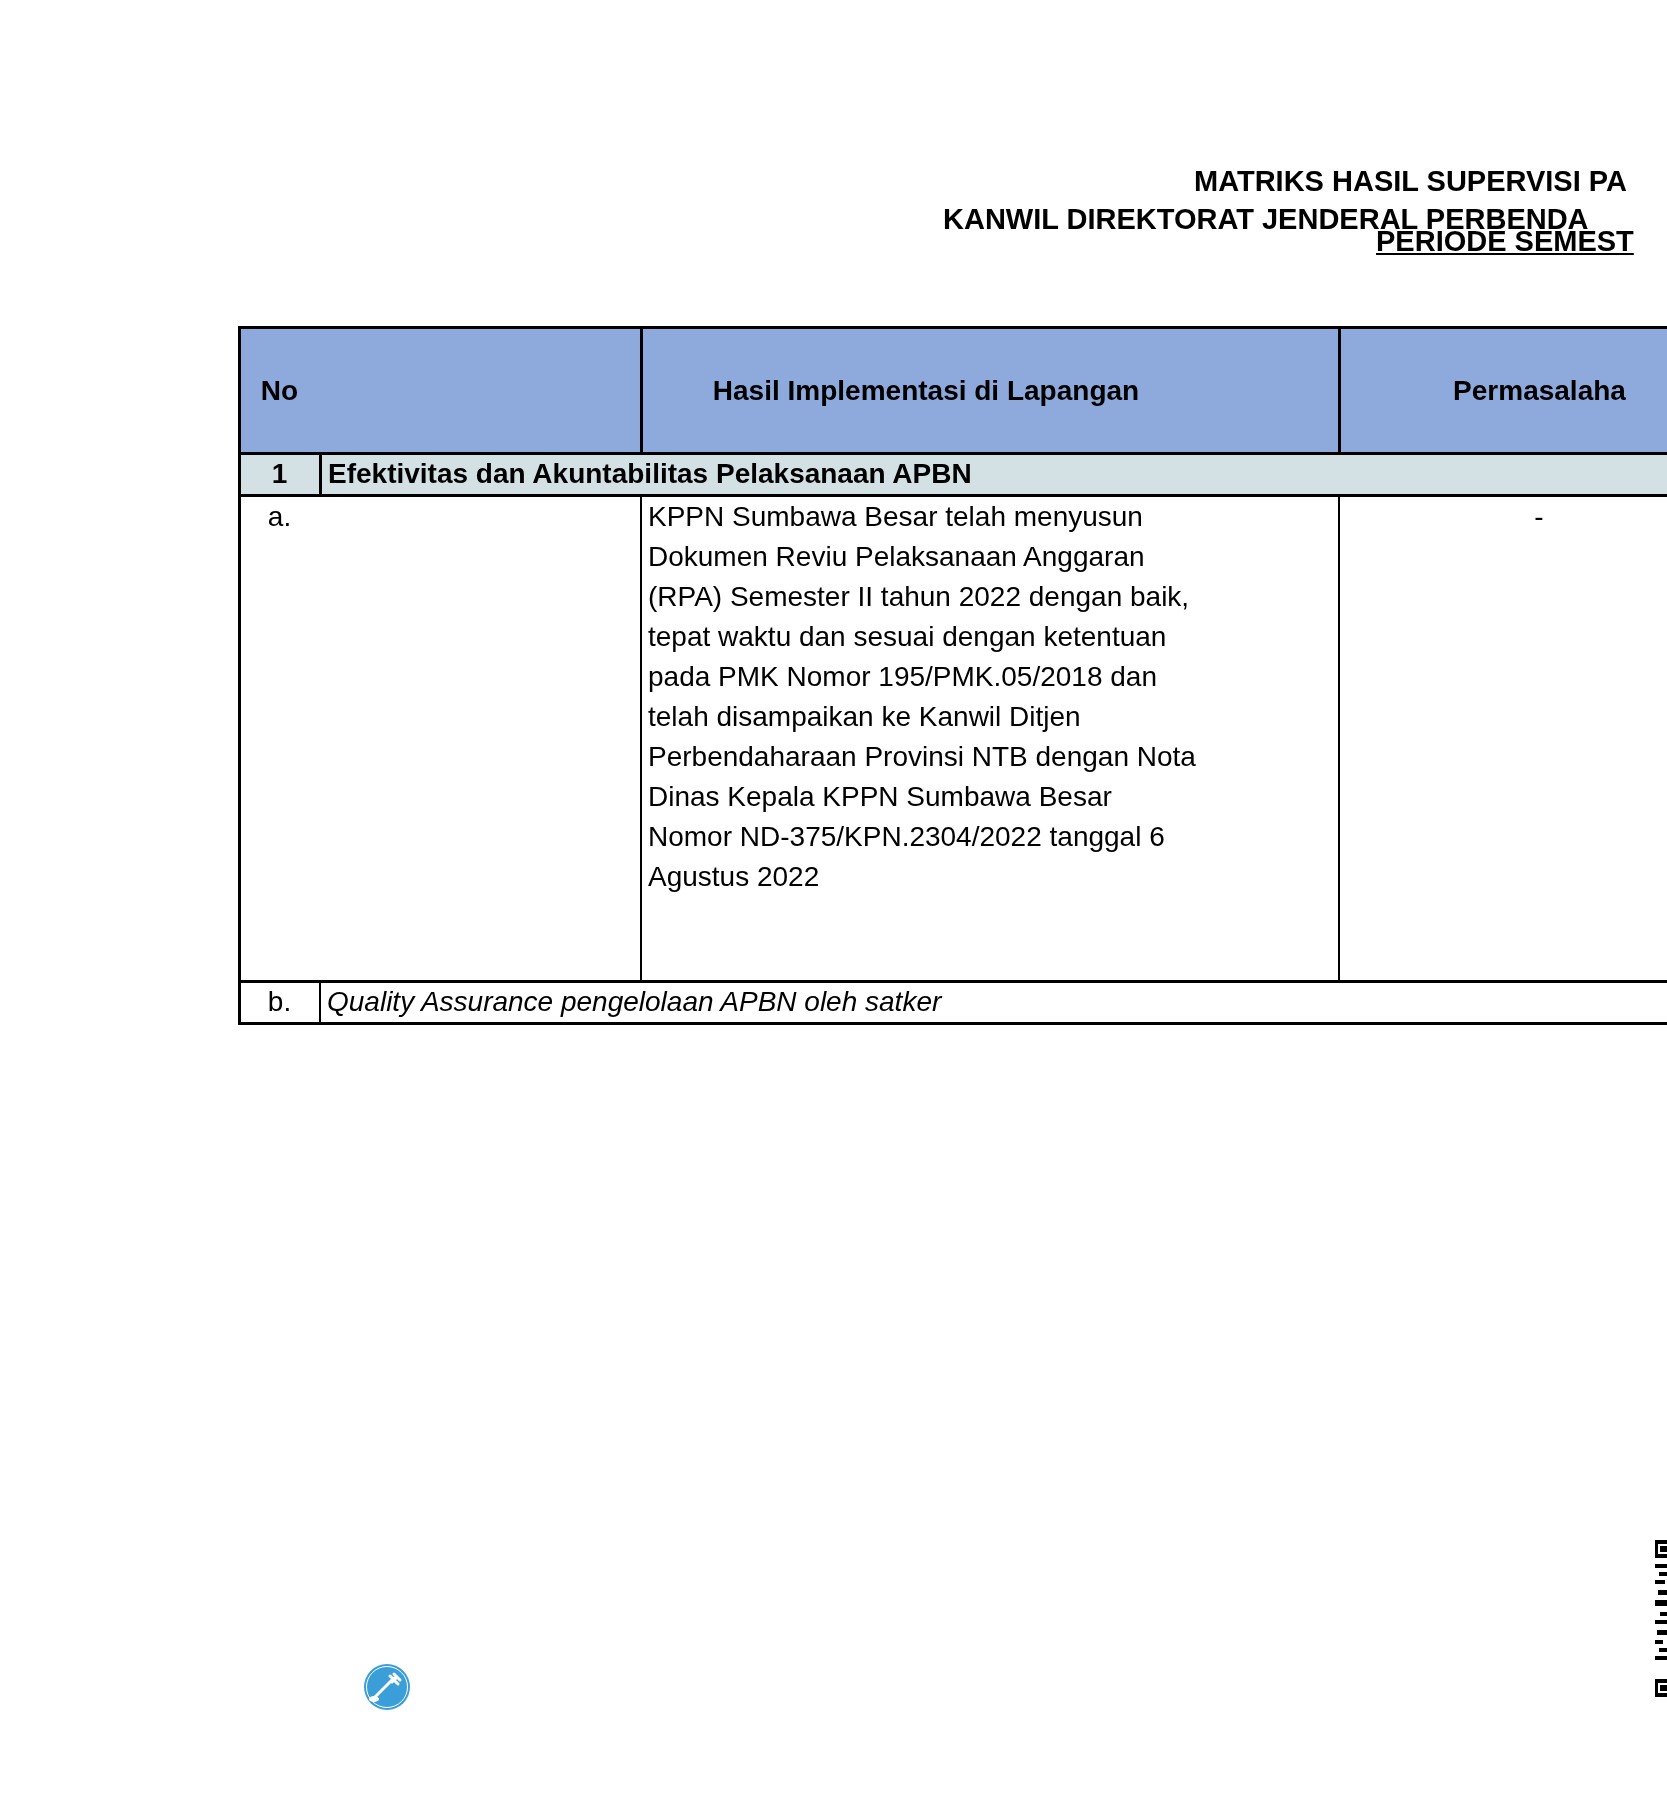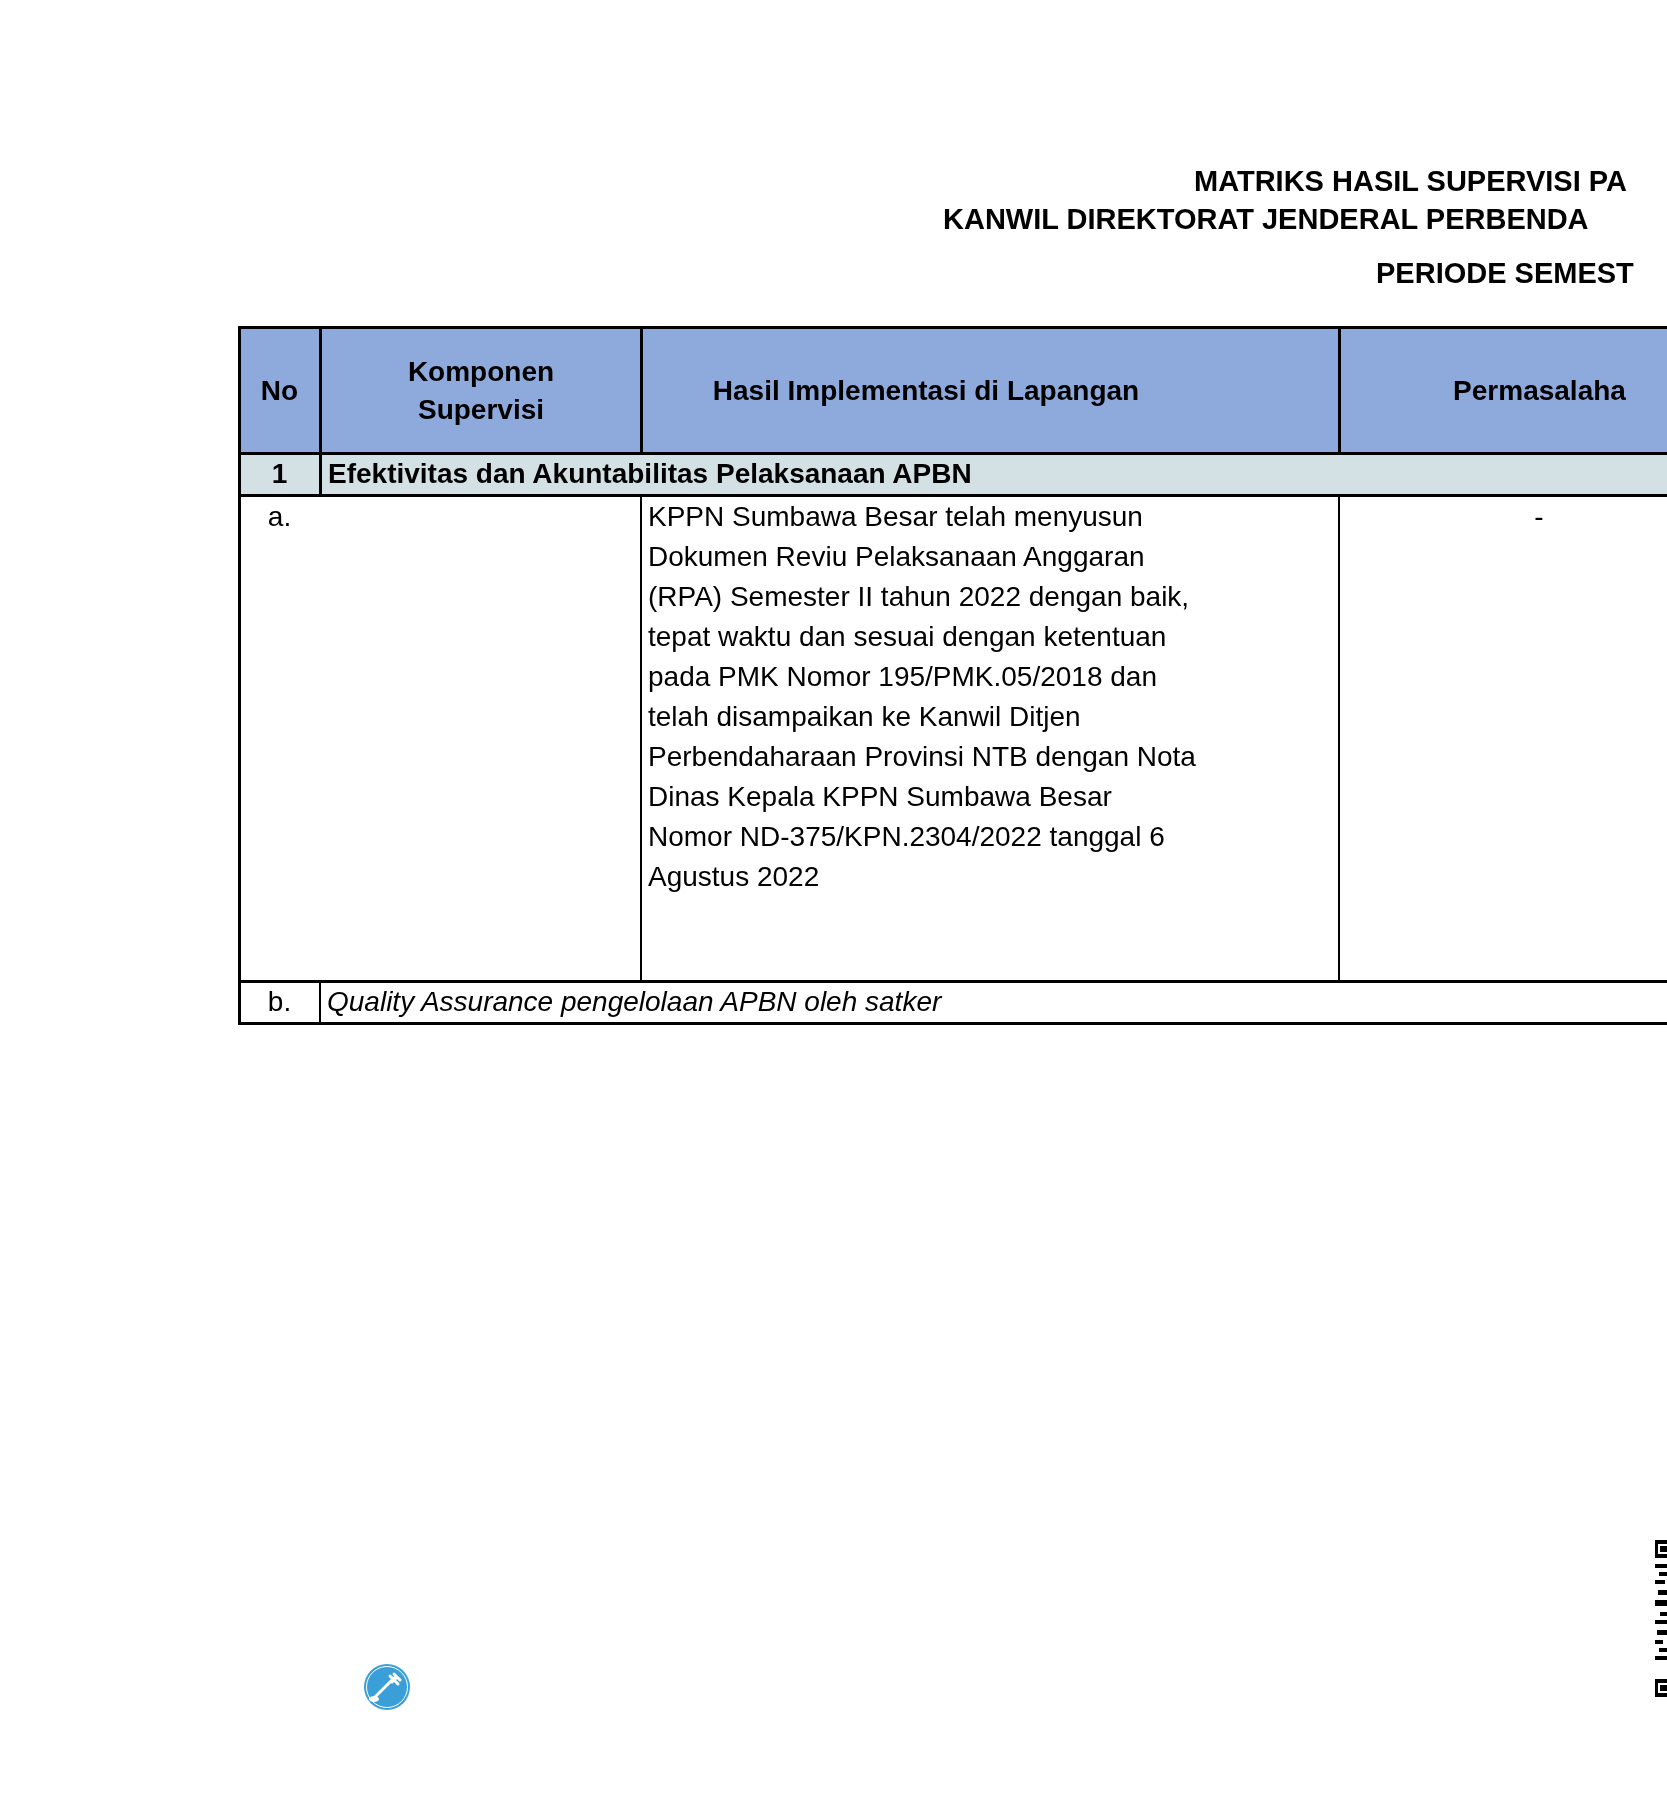--- a/index.html
+++ b/index.html
@@ -2,21 +2,21 @@
 <html><head>
 <meta charset="utf-8">
 <style>
   html, body { margin: 0; padding: 0; background: #ffffff; }
   body { width: 1667px; height: 1800px; position: relative; overflow: hidden;
          font-family: "Liberation Sans", sans-serif; color: #000; }
   .title-block { position: absolute; left: 0; top: 162px; width: 1667px; }
   .title-line { position: absolute; white-space: nowrap; font-weight: bold; font-size: 29px; line-height: 38px; }
   .t1 { left: 1194px; top: 0; }
   .t2 { left: 943px; top: 38px; }
-  .t3 { left: 1376px; top: 92px; }
+  .t3 { left: 1376px; top: 60px; text-decoration: underline; }
 
   .table { position: absolute; left: 238px; top: 326px; width: 1500px; }
   .row { position: absolute; left: 0; width: 1500px; box-sizing: border-box; }
   .cell { position: absolute; top: 0; bottom: 0; box-sizing: border-box; }
   .hdr { background: #8EA9DB; top: 0; height: 129px; border-top: 3px solid #000; border-bottom: 3px solid #000; }
   .hdr .cell { display: flex; align-items: center; justify-content: center; text-align: center;
                font-weight: bold; font-size: 28px; line-height: 38px; border-left: 3px solid #000; }
   .sec { background: #D3E0E4; top: 129px; height: 42px; border-bottom: 3px solid #000; }
   .sec .cell { font-size: 28px; font-weight: bold; line-height: 38px; border-left: 3px solid #000; }
   .rowa { top: 171px; height: 486px; border-bottom: 3px solid #000; }
@@ -44,23 +44,20 @@
 
 <div class="title-block">
   <div class="title-line t1">MATRIKS HASIL SUPERVISI PA</div>
   <div class="title-line t2">KANWIL DIREKTORAT JENDERAL PERBENDA</div>
   <div class="title-line t3">PERIODE SEMEST</div>
 </div>
 
 <div class="table">
   <div class="row hdr">
     <div class="cell c-no">No</div>
-    <div class="cell c-komp">
-      <span style="width:200px;display:block">Komponen Supervisi</span>
-    </div>
     <div class="cell c-hasil">Hasil Implementasi di Lapangan</div>
     <div class="cell c-perm">Permasalaha</div>
   </div>
 
   <div class="row sec">
     <div class="cell c-no">1</div>
     <div class="cell c-span">Efektivitas dan Akuntabilitas Pelaksanaan APBN</div>
   </div>
 
   <div class="row rowa">

